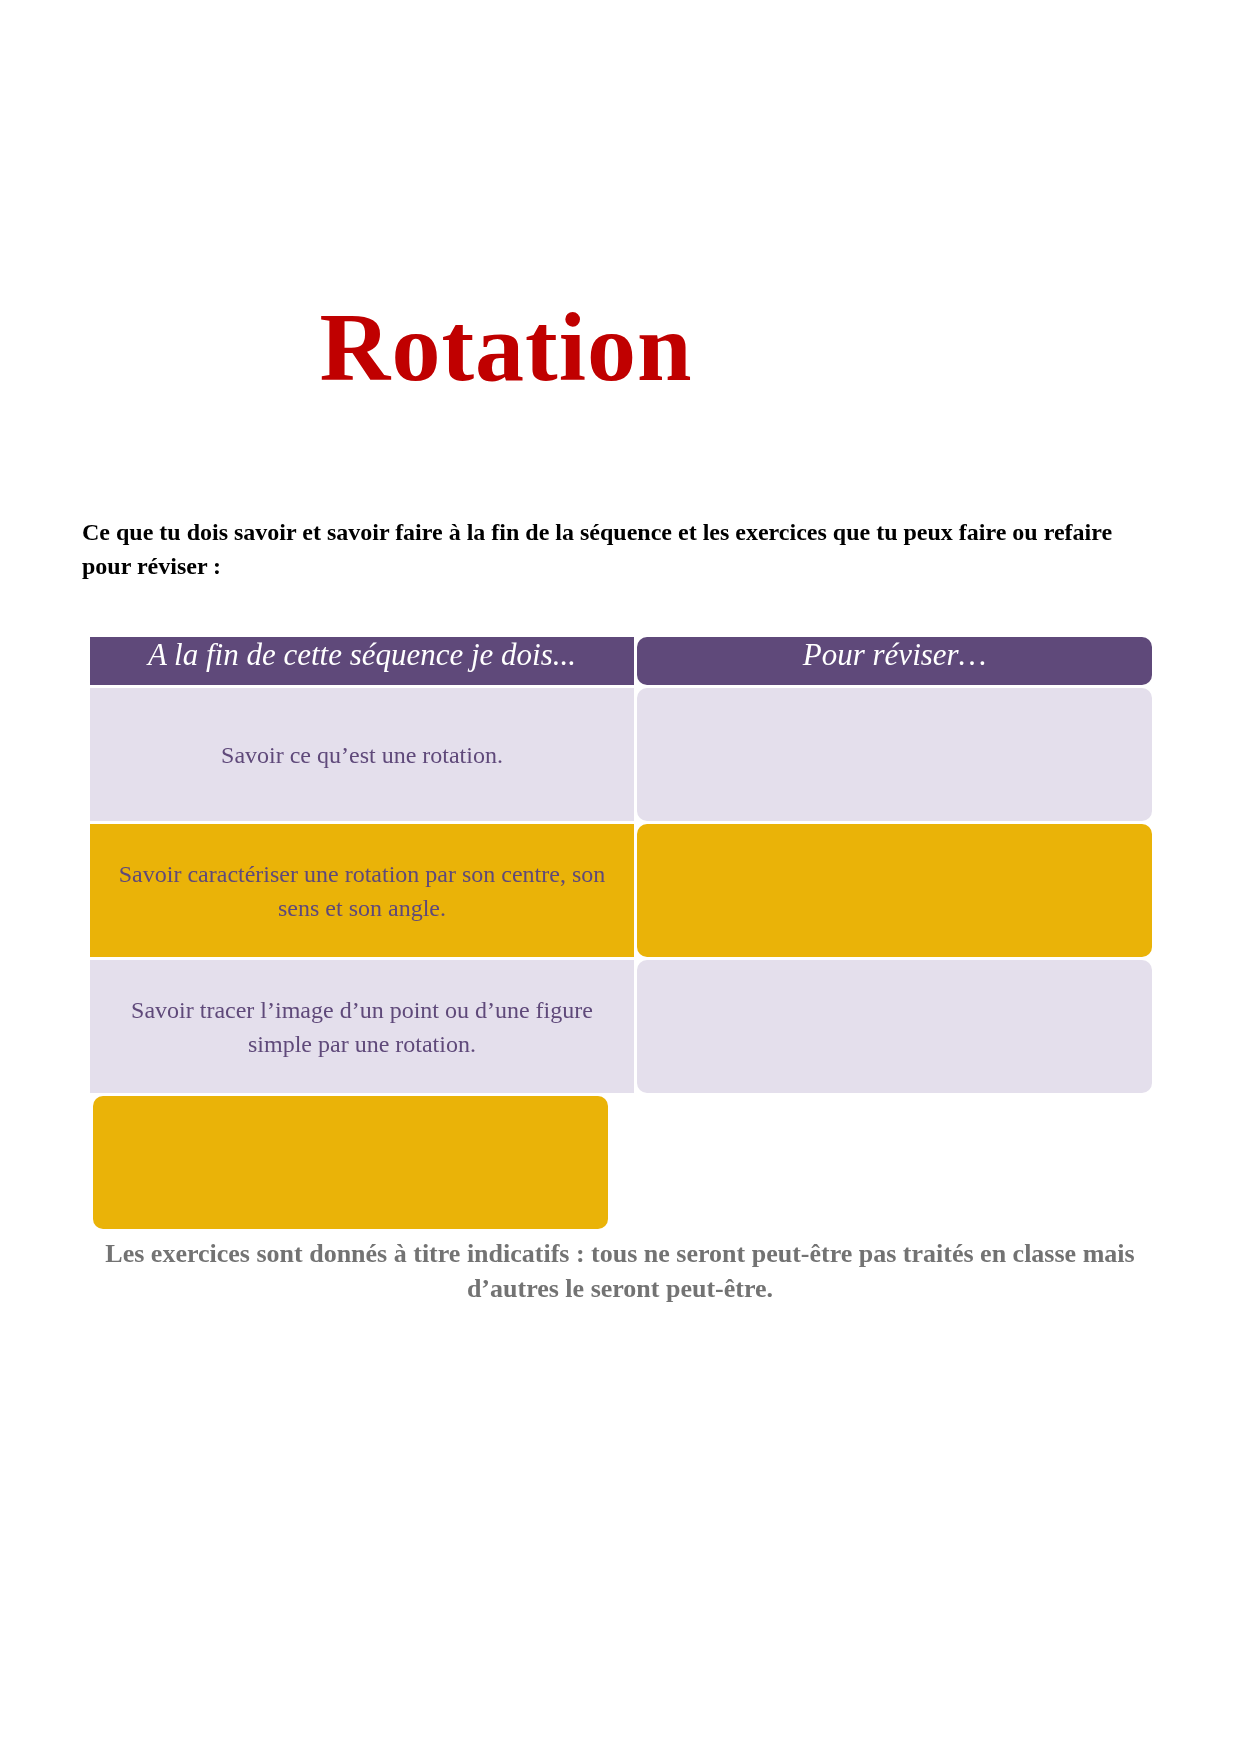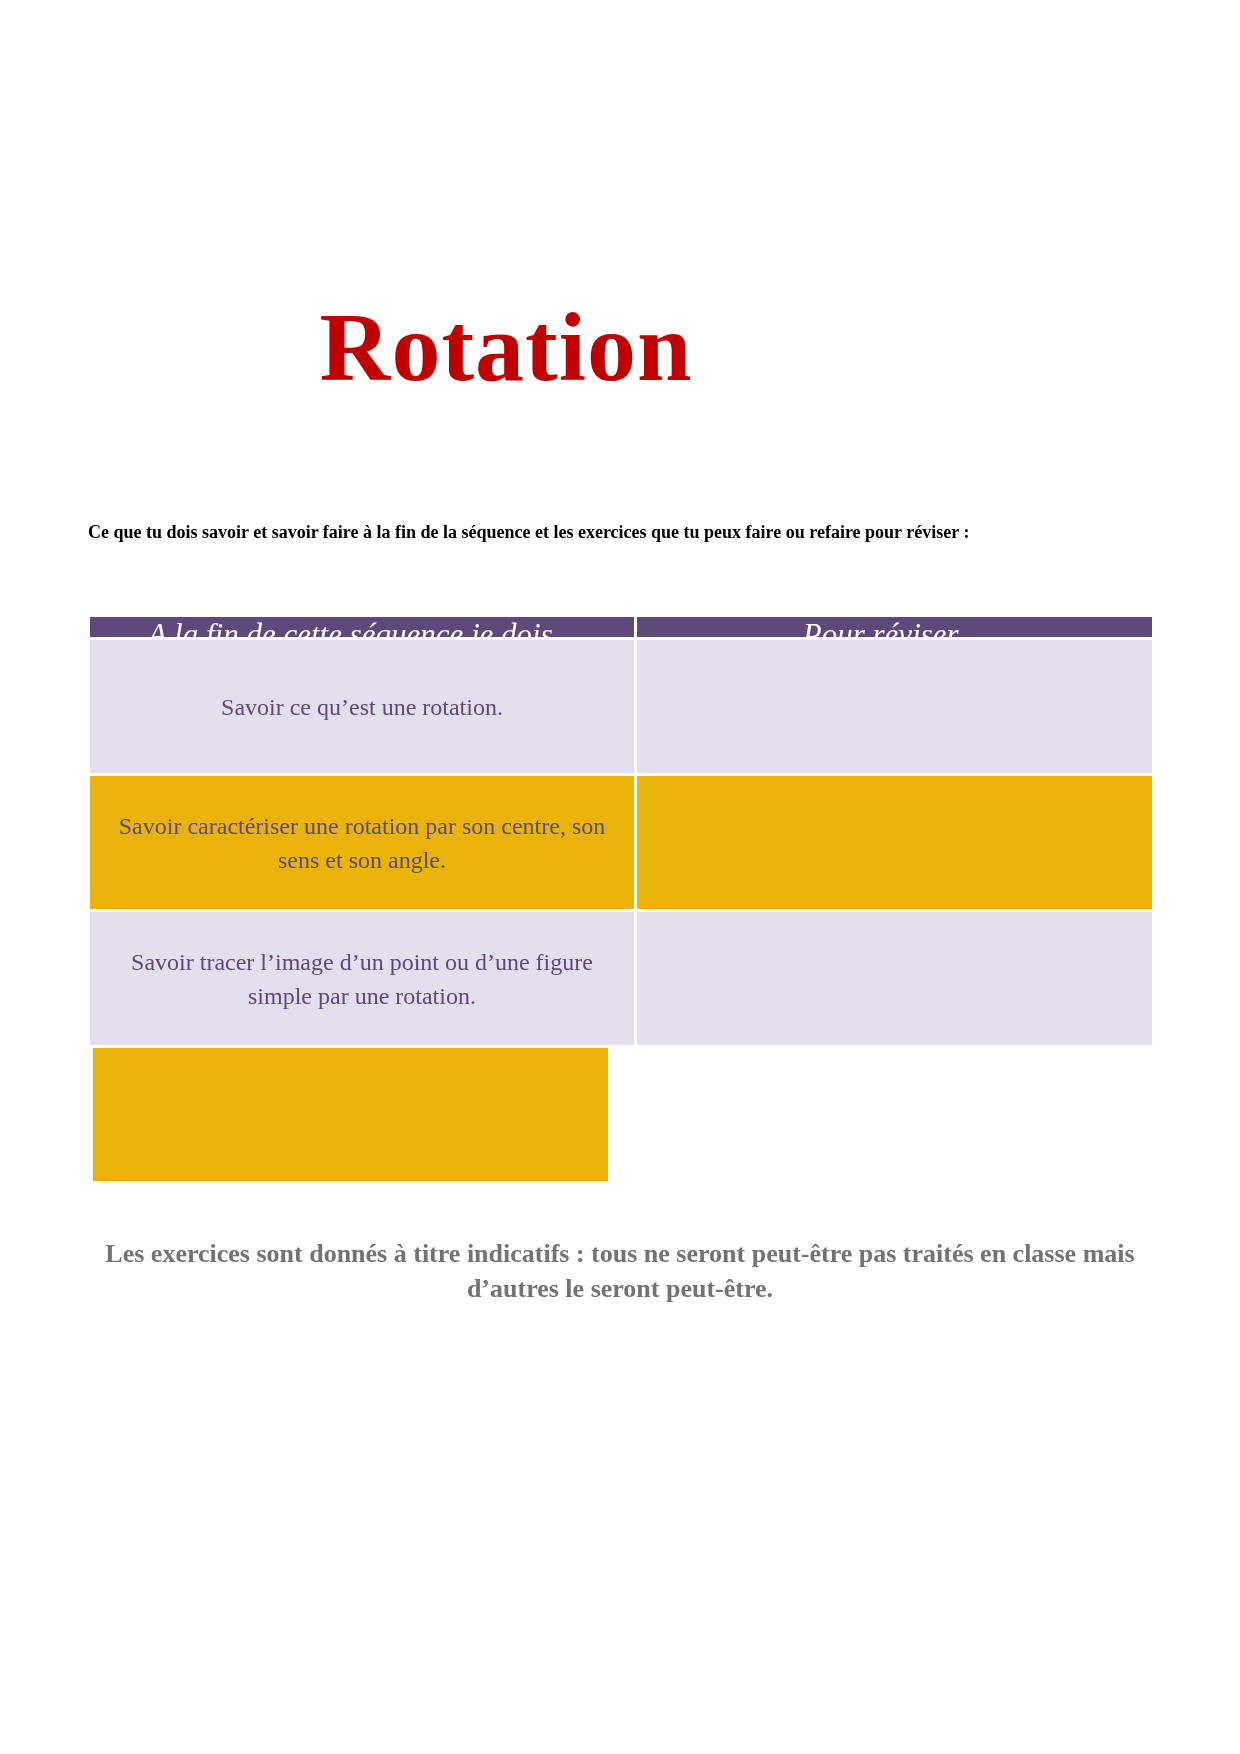--- a/index.html
+++ b/index.html
@@ -1,23 +1,23 @@
 <!DOCTYPE html>
 <html><head>
 <meta charset="utf-8">
 <style>
   html, body { margin:0; padding:0; background:#ffffff; }
   body { width:1240px; height:1754px; position:relative; overflow:hidden; font-family:"Liberation Serif", serif; }
   .title { position:absolute; left:0; width:1012px; top:292px; text-align:center; font-weight:bold; font-size:98px; line-height:110px; color:#c00000; letter-spacing:1px; }
-  .intro { position:absolute; left:88px; width:1070px; top:515px; font-weight:bold; font-size:18px; line-height:34px; color:#000; }
+  .intro { position:absolute; left:82px; width:1070px; top:515px; font-weight:bold; font-size:24px; line-height:34px; color:#000; }
   .tbl { position:absolute; left:90px; top:617px; width:1062px; }
-  .hdr { display:flex; height:20px; }
+  .hdr { display:flex; height:48px;margin-top:20px; }
   .hdr div { background:#5f497a; color:#fff; font-style:italic; font-size:31px; line-height:36px; text-align:center; white-space:nowrap; overflow:hidden; }
   .c1 { width:544px; }
-  .c2 { width:515px; margin-left:3px; }
+  .c2 { width:515px; margin-left:3px;border-radius:10px; }
   .row { display:flex; height:133px; margin-top:3px; }
   .row div { display:flex; align-items:center; justify-content:center; text-align:center; color:#5f497a; font-size:24px; line-height:34px; padding:0 28px; box-sizing:border-box; }
   .light div { background:#e4dfec; }
   .dark div { background:#eab308; }
   .footer { position:absolute; left:90px; width:1060px; top:1236px; text-align:center; font-weight:bold; font-size:26px; line-height:35px; color:#737373; }
 </style>
 </head>
 <body>
 
 <div class="title">Rotation</div>

